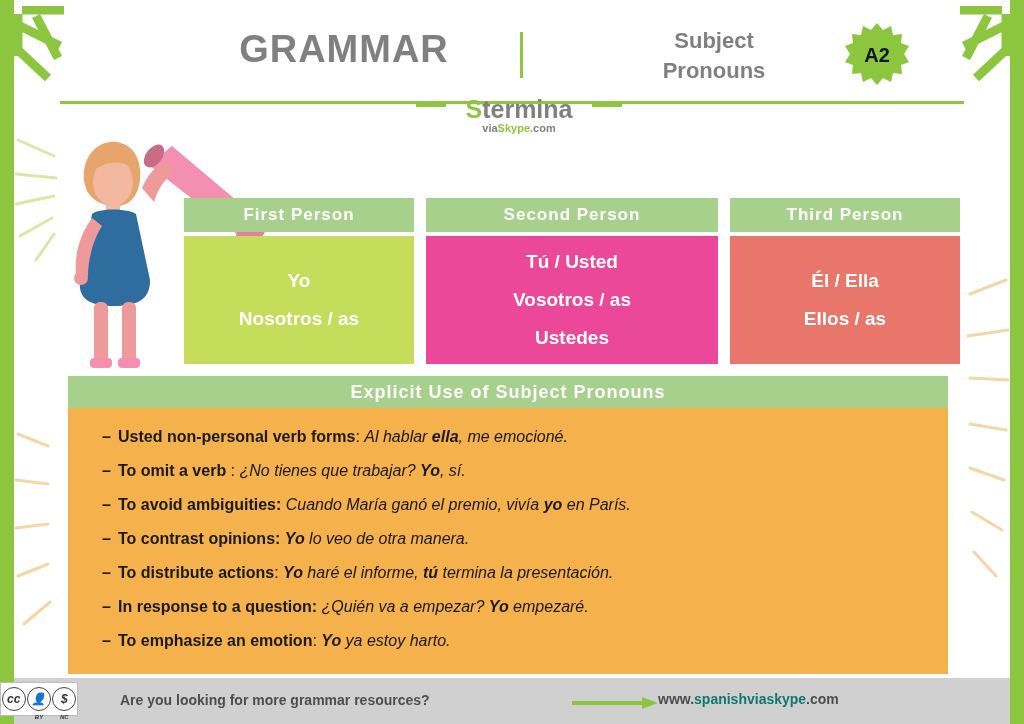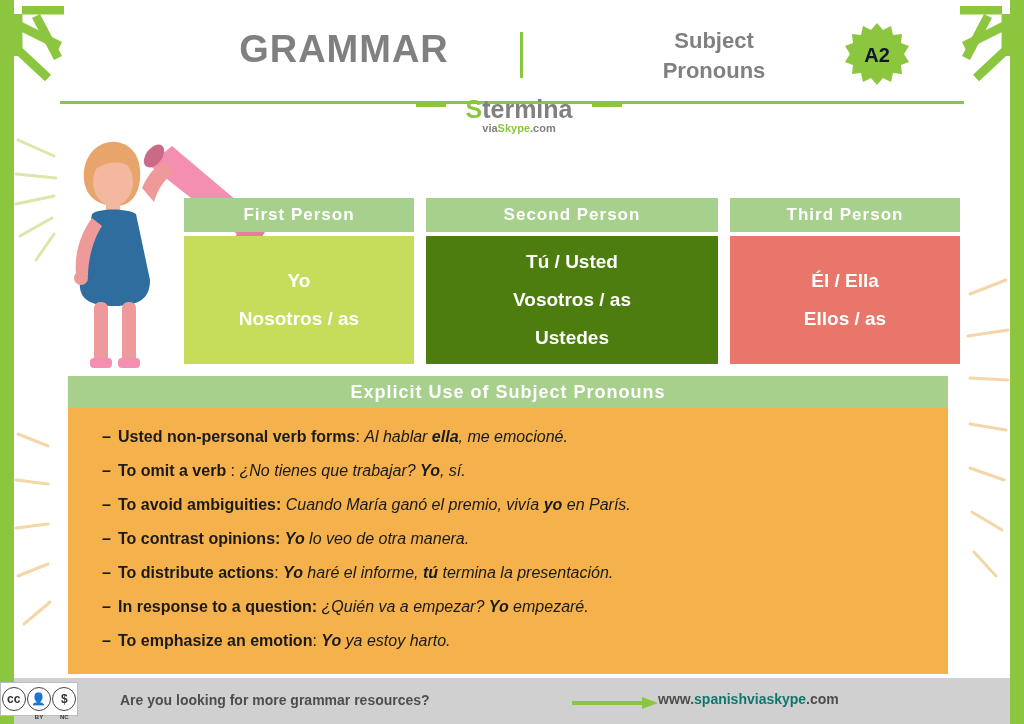--- a/index.html
+++ b/index.html
@@ -164,21 +164,21 @@
     font-weight: bold;
   }
   .card-body div { line-height: 38px; }
 
   #card1 { left: 170px; top: 198px; width: 230px; }
   #card1 .card-head { background: #a8d08d; }
   #card1 .card-body { background: #c5dd5a; height: 128px; margin-top: 4px; }
 
   #card2 { left: 412px; top: 198px; width: 292px; }
   #card2 .card-head { background: #a8d08d; }
-  #card2 .card-body { background: #4d7c0f; height: 128px; margin-top: 4px; }
+  #card2 .card-body { background: #ec4899; height: 128px; margin-top: 4px; }
 
   #card3 { left: 716px; top: 198px; width: 230px; }
   #card3 .card-head { background: #a8d08d; }
   #card3 .card-body { background: #e8766a; height: 128px; margin-top: 4px; }
 
   
   #panel {
     position: absolute;
     left: 54px;
     top: 376px;
@@ -242,20 +242,21 @@
     height: 22px;
     border-radius: 50%;
     border: 1.6px solid #444;
     display: flex;
     align-items: center;
     justify-content: center;
     font-size: 12px;
     font-weight: bold;
     color: #333;
     position: relative;
+    font-style: italic;
   }
   .cc-circle span.sub {
     position: absolute;
     bottom: -10px;
     font-size: 6px;
     font-weight: bold;
     color: #333;
   }
   .footer-text {
     position: absolute;

